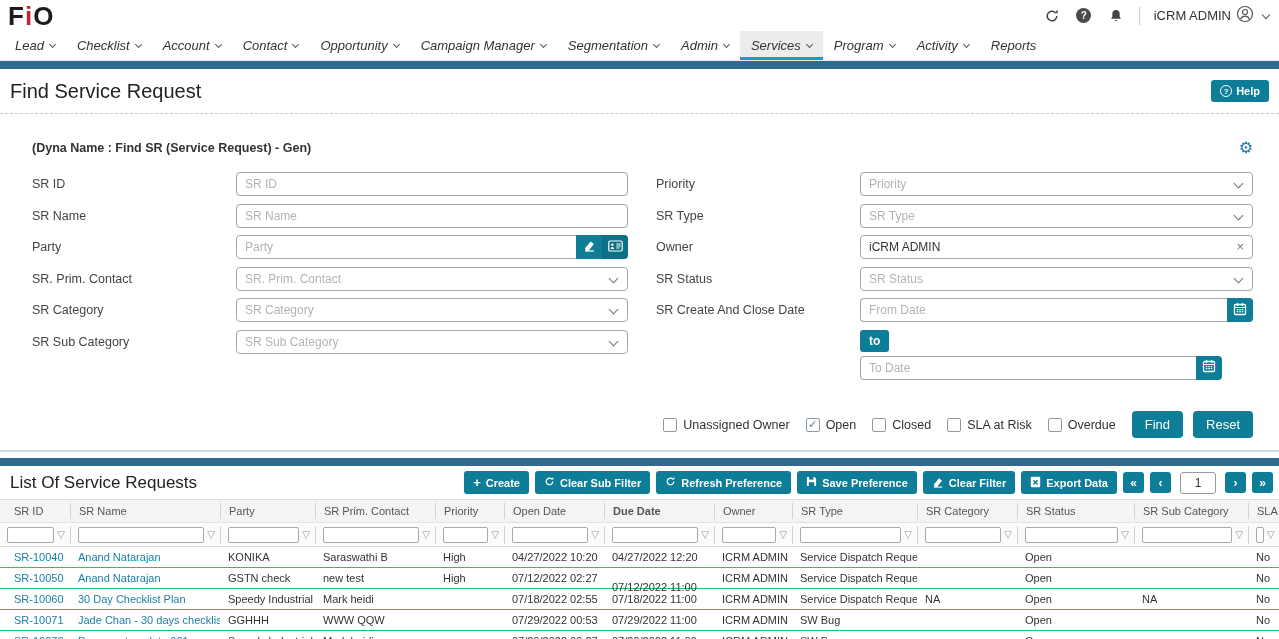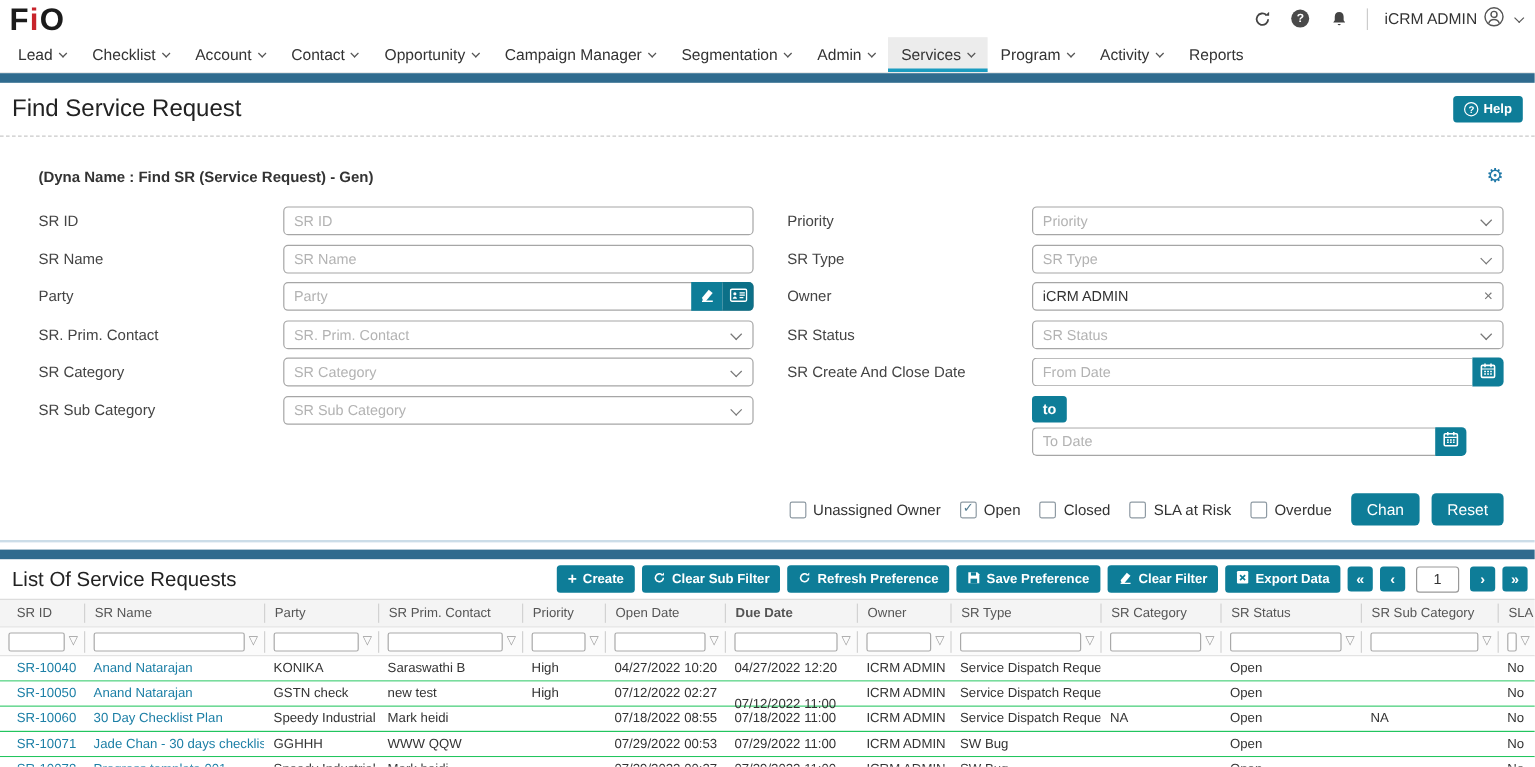--- a/index.html
+++ b/index.html
@@ -12,21 +12,21 @@
   .logo .idot { color:#c8242b; }
   .tb-right { display:flex; align-items:center; gap:14px; }
   .tb-ic { width:18px; height:18px; display:flex; align-items:center; justify-content:center; cursor:pointer; }
   .qbadge { width:15px; height:15px; border-radius:50%; background:#4a4a4a; color:#fff; font-size:10px; font-weight:bold; display:flex; align-items:center; justify-content:center; }
   .tb-sep { width:1px; height:18px; background:#ccc; }
   .userchip { display:flex; align-items:center; gap:5px; font-size:13px; color:#333; cursor:pointer; }
   .chev { width:6px; height:6px; border-right:1.5px solid #555; border-bottom:1.5px solid #555; transform:rotate(45deg); display:inline-block; margin-left:4px; margin-bottom:2px; }
 
   
   .navbar { height:30px; display:flex; align-items:stretch; padding-left:4px; border-bottom:1px solid #e9e9e9; }
-  .nav-item { display:flex; align-items:center; padding:0 11px; font-size:13px; color:#333; cursor:pointer; white-space:nowrap; }
+  .nav-item { display:flex; align-items:center; padding:0 11px; font-size:13px; color:#333; cursor:pointer; white-space:nowrap;font-style:italic; }
   .nav-item .chev { width:5px; height:5px; border-color:#555; margin-left:6px; }
   .nav-item.active { background:#ececec; box-shadow:inset 0 -3px 0 #1b9cc0; }
 
   .bluebar { height:8px; background:#306b8e; }
 
   
   .page-head { height:44px; display:flex; align-items:center; justify-content:space-between; padding:0 10px; }
   .page-title { font-size:20px; color:#222; font-weight:400; }
   .help-btn { background:#0e7d98; color:#fff; border:none; border-radius:3px; height:22px; padding:0 9px; font-size:11px; font-weight:bold; display:flex; align-items:center; gap:4px; cursor:pointer; font-family:inherit; }
   .help-q { width:12px; height:12px; border:1px solid #fff; border-radius:50%; font-size:8px; display:flex; align-items:center; justify-content:center; }
@@ -344,21 +344,21 @@
         </label>
         <label class="cb">
           <span class="cbbox"></span>
           <span>SLA at Risk</span>
         </label>
         <label class="cb">
           <span class="cbbox"></span>
           <span>Overdue</span>
         </label>
       </span>
-    <button class="act-btn">Chan</button>
+    <button class="act-btn">Find</button>
     <button class="act-btn">Reset</button>
   </div>
 </div>
 
 <div class="lightline"></div>
 <div class="gap6"></div>
 <div class="bluebar"></div>
 
 <div class="list-head">
   <div class="list-title">List Of Service Requests</div>
@@ -511,21 +511,21 @@
         <div class="dcell" style="width: 117px;">Open</div>
         <div class="dcell" style="width: 114px;"></div>
         <div class="dcell" style="width: 31px;">No</div>
       </div>
       <div class="t-row">
         <div class="dcell link" style="width: 70px;">SR-10060</div>
         <div class="dcell link" style="width: 150px;">30 Day Checklist Plan</div>
         <div class="dcell" style="width: 95px;">Speedy Industrial Ltd</div>
         <div class="dcell" style="width: 120px;">Mark heidi</div>
         <div class="dcell" style="width: 69px;"></div>
-        <div class="dcell" style="width: 100px;">07/18/2022 08:55</div>
+        <div class="dcell" style="width: 100px;">07/18/2022 02:55</div>
         <div class="dcell" style="width: 110px;">07/18/2022 11:00</div>
         <div class="dcell" style="width: 78px;">ICRM ADMIN</div>
         <div class="dcell" style="width: 125px;">Service Dispatch Requested</div>
         <div class="dcell" style="width: 100px;">NA</div>
         <div class="dcell" style="width: 117px;">Open</div>
         <div class="dcell" style="width: 114px;">NA</div>
         <div class="dcell" style="width: 31px;">No</div>
       </div>
       <div class="t-row">
         <div class="dcell link" style="width: 70px;">SR-10071</div>

